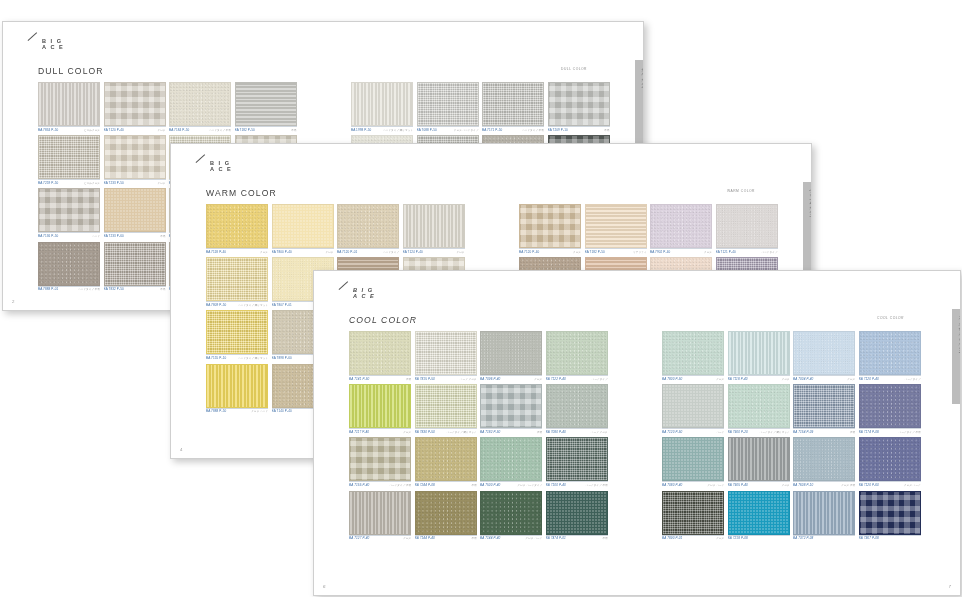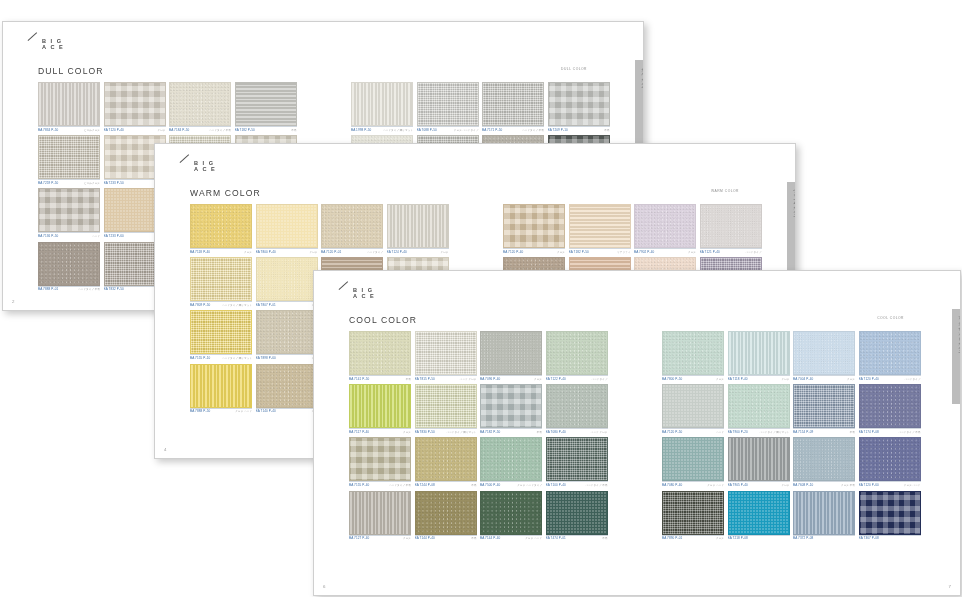--- a/index.html
+++ b/index.html
@@ -426,21 +426,21 @@
           </div>
           <div class="cap">
             <span class="code">BA 7044 P-01</span>
             <span class="jp">不燃</span>
           </div>
         </div>
       </div>
       <div class="page-num" style="left: 9px; bottom: 6px;">2</div>
       <div class="page-num" style="right: 9px; bottom: 6px;">3</div>
     </div>
-    <div class="page" style="left: 154px; top: 143px; width: 640px; height: 314px; z-index: 11;">
+    <div class="page" style="left: 170px; top: 143px; width: 640px; height: 314px; z-index: 11;">
       <div class="logo" style="left: 24px; top: 16px;">
         <div class="logo-slash"></div>
         <div class="logo-txt">
           <div class="logo-l1">B I G</div>
           <div class="logo-l2">A C E</div>
         </div>
       </div>
       <div class="sect-title" style="left: 35px; top: 44px;">WARM COLOR</div>
       <div class="corner-label" style="right: 56px; top: 45px;">WARM COLOR</div>
       <div class="vtab" style="right: -8px; top: 38px; width: 16px; height: 90px;">
@@ -734,21 +734,21 @@
           </div>
           <div class="cap">
             <span class="code">BA 7122 P-10</span>
             <span class="jp">不燃</span>
           </div>
         </div>
       </div>
       <div class="page-num" style="left: 9px; bottom: 6px;">4</div>
       <div class="page-num" style="right: 9px; bottom: 6px;">5</div>
     </div>
-    <div class="page" style="left: 313px; top: 270px; width: 646px; height: 324px; z-index: 12;">
+    <div class="page" style="left: 313px; top: 270px; width: 646px; height: 324px; z-index: 12; font-style: italic;">
       <div class="logo" style="left: 24px; top: 16px;">
         <div class="logo-slash"></div>
         <div class="logo-txt">
           <div class="logo-l1">B I G</div>
           <div class="logo-l2">A C E</div>
         </div>
       </div>
       <div class="sect-title" style="left: 35px; top: 44px;">COOL COLOR</div>
       <div class="corner-label" style="right: 56px; top: 45px;">COOL COLOR</div>
       <div class="vtab" style="right: -8px; top: 38px; width: 16px; height: 90px;">

